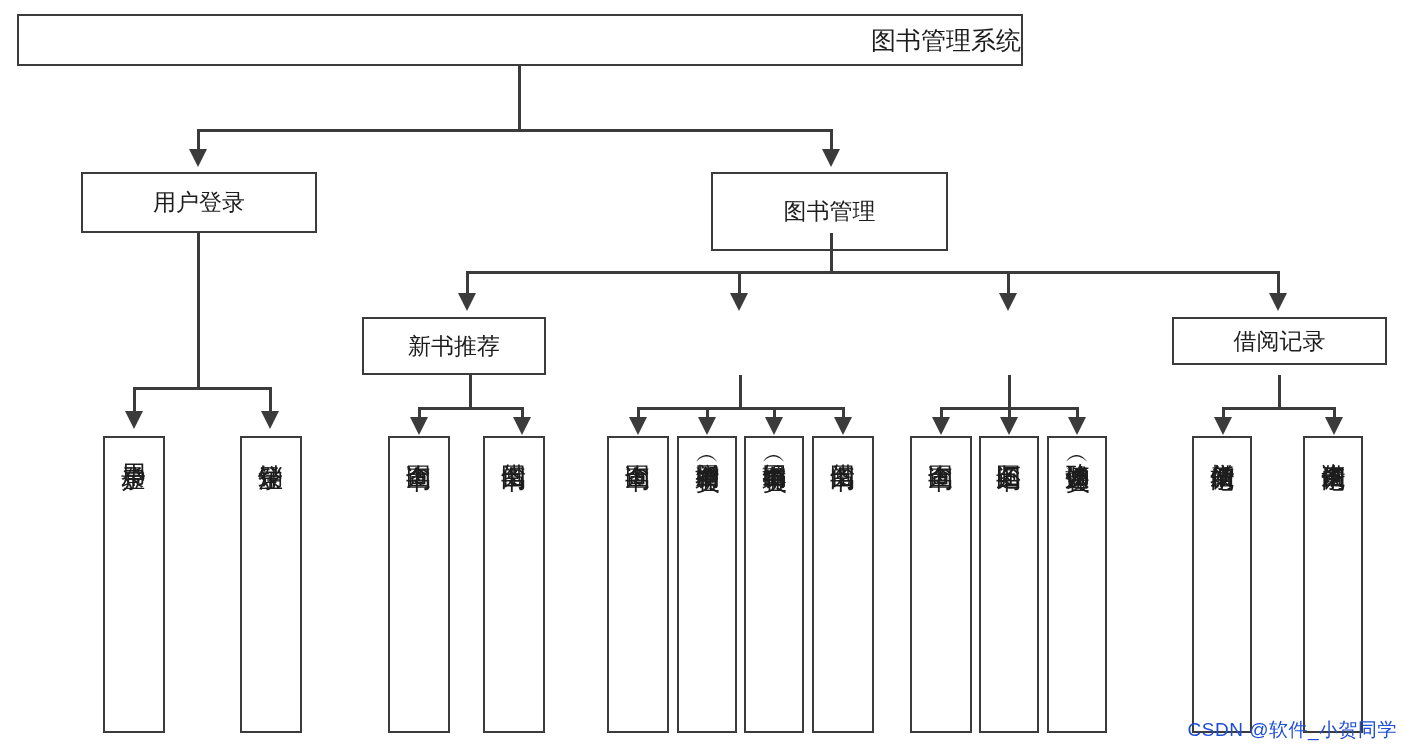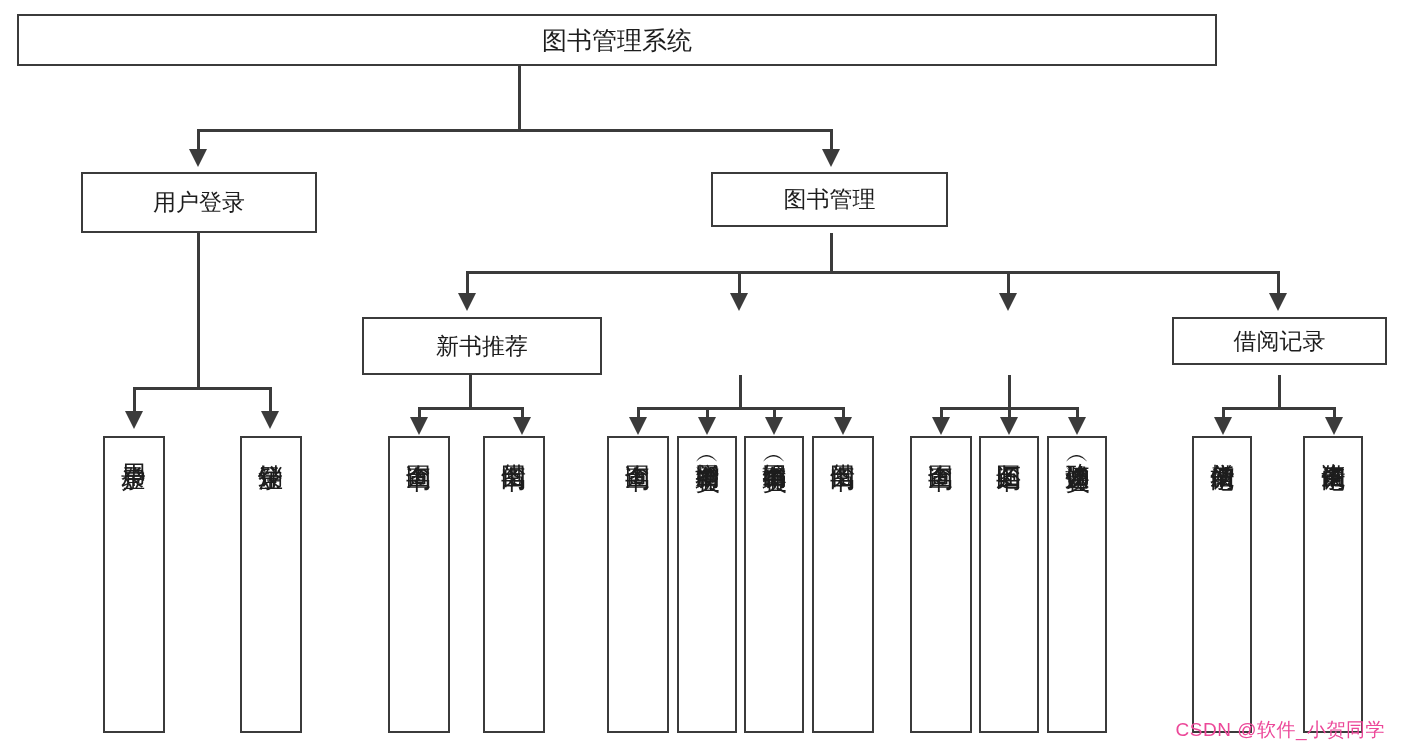--- a/index.html
+++ b/index.html
@@ -61,52 +61,52 @@
   .arrow{
     position:absolute;
     width:0;height:0;
     border-left:9px solid transparent;
     border-right:9px solid transparent;
     border-top:18px solid #3b3b3b;
   }
   
   #watermark{
     position:absolute;
-    right:20px;
+    right:8px;
     bottom:4px;
     font-size:19px;
-    color:#ec4899;
+    color:#1d4ed8;
     white-space:nowrap;
     pointer-events:none;
     letter-spacing:0.5px;
   }
 </style>
 </head>
 <body>
 
 <div id="stage">
 
-  <div class="node root" style="left:17px;top:14px;width:1200px;height:52px;">
+  <div class="node root" style="left:17px;top:14px;width:1006px;height:52px;justify-content:flex-end;">
     <span class="lbl">图书管理系统</span>
   </div>
 
   <div class="vline" style="left:518px;top:66px;height:65px;"></div>
 
   <div class="hline" style="left:197px;top:129px;width:636px;"></div>
 
   <div class="vline" style="left:197px;top:129px;height:22px;"></div>
   <div class="arrow" style="left:189px;top:149px;"></div>
   <div class="vline" style="left:830px;top:129px;height:22px;"></div>
   <div class="arrow" style="left:822px;top:149px;"></div>
 
   <div class="node mid" style="left:81px;top:172px;width:236px;height:61px;">
     <span class="lbl">用户登录</span>
   </div>
 
-  <div class="node mid" style="left:711px;top:172px;width:237px;height:55px;">
+  <div class="node mid" style="left:711px;top:172px;width:237px;height:79px;">
     <span class="lbl">图书管理</span>
   </div>
 
   <div class="vline" style="left:197px;top:233px;height:156px;"></div>
   <div class="hline" style="left:133px;top:387px;width:138px;"></div>
   <div class="vline" style="left:133px;top:387px;height:26px;"></div>
   <div class="arrow" style="left:125px;top:411px;"></div>
   <div class="vline" style="left:269px;top:387px;height:26px;"></div>
   <div class="arrow" style="left:261px;top:411px;"></div>
 
@@ -118,21 +118,21 @@
 
   <div class="vline" style="left:738px;top:271px;height:24px;"></div>
   <div class="arrow" style="left:730px;top:293px;"></div>
 
   <div class="vline" style="left:1007px;top:271px;height:24px;"></div>
   <div class="arrow" style="left:999px;top:293px;"></div>
 
   <div class="vline" style="left:1277px;top:271px;height:24px;"></div>
   <div class="arrow" style="left:1269px;top:293px;"></div>
 
-  <div class="node mid" style="left:362px;top:317px;width:240px;height:58px;">
+  <div class="node mid" style="left:362px;top:317px;width:184px;height:58px;">
     <span class="lbl">新书推荐</span>
   </div>
 
 
 
   <div class="node mid" style="left:1172px;top:317px;width:215px;height:48px;">
     <span class="lbl">借阅记录</span>
   </div>
 
   <div class="vline" style="left:469px;top:375px;height:34px;"></div>

